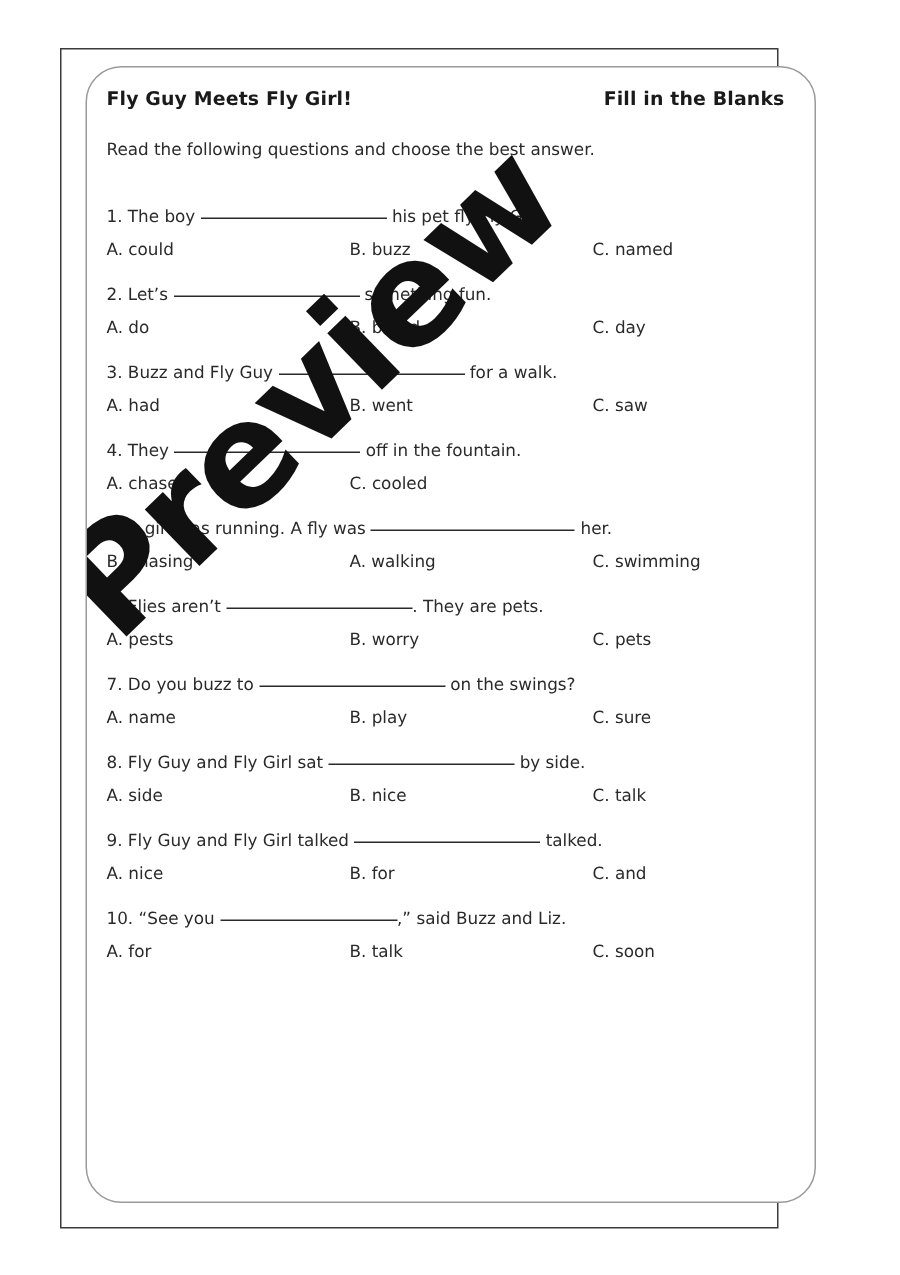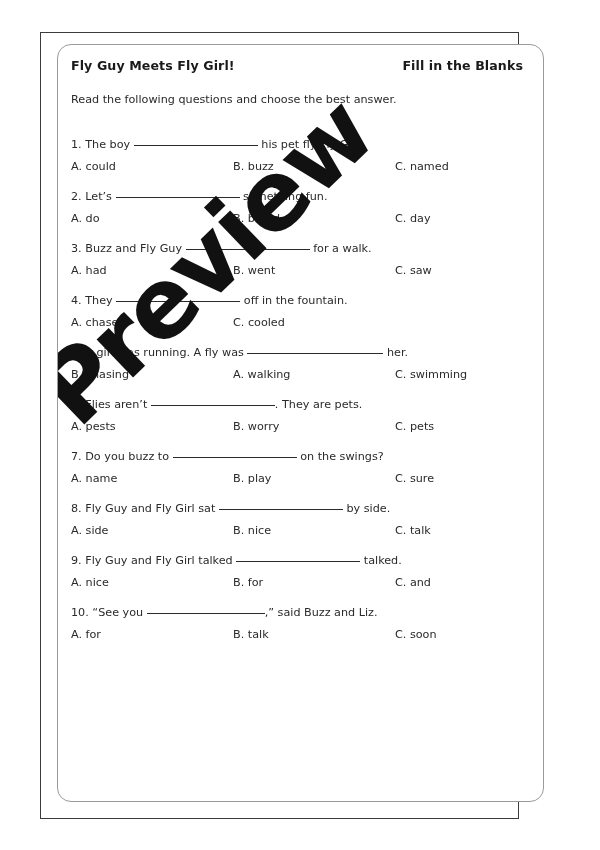--- a/index.html
+++ b/index.html
@@ -27,21 +27,21 @@
     background: #ffffff;
   }
 
   .sheet {
     position: absolute;
     left: 57px;
     top: 44px;
     width: 487px;
     height: 758px;
     border: 1px solid #9a9a9a;
-    border-radius: 14px;
+    border-radius: 24px;
     box-sizing: border-box;
     background: #ffffff;
     overflow: hidden;
   }
 
   .sheet-inner {
     position: relative;
     padding: 13px 18px 0 13px;
     height: 100%;
     box-sizing: border-box;

